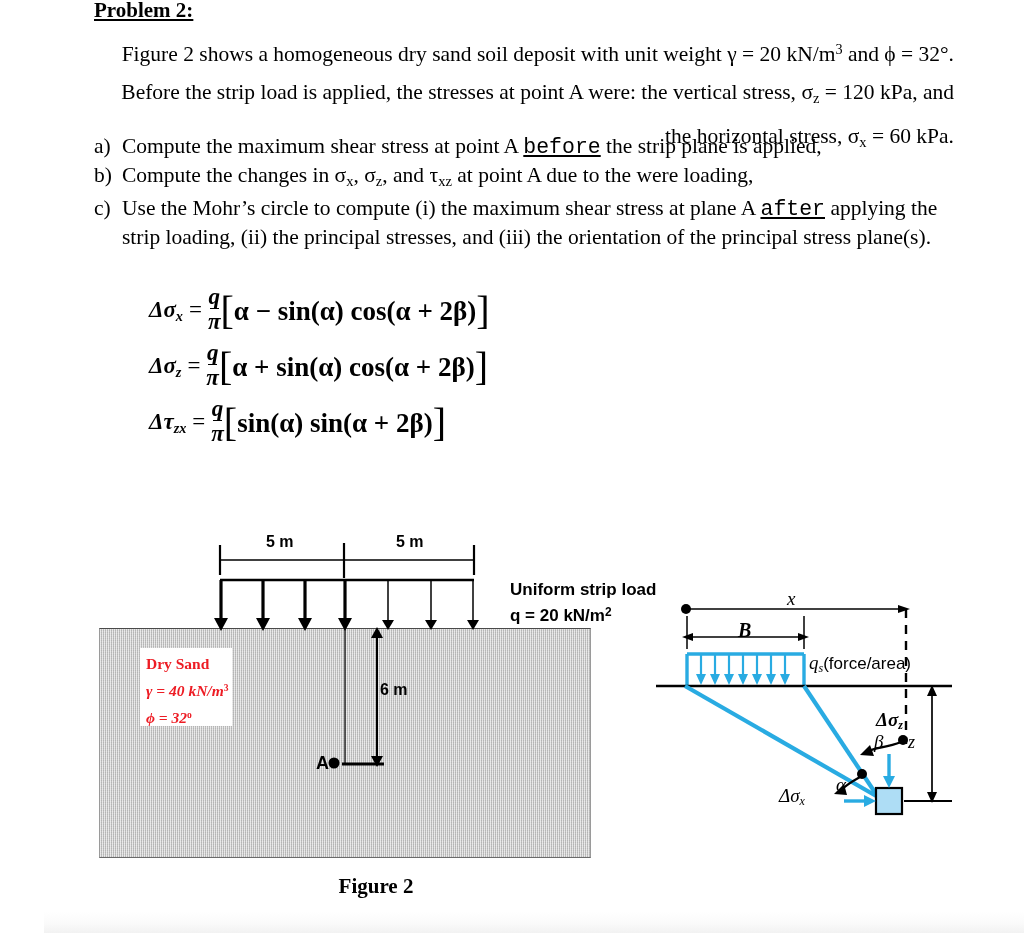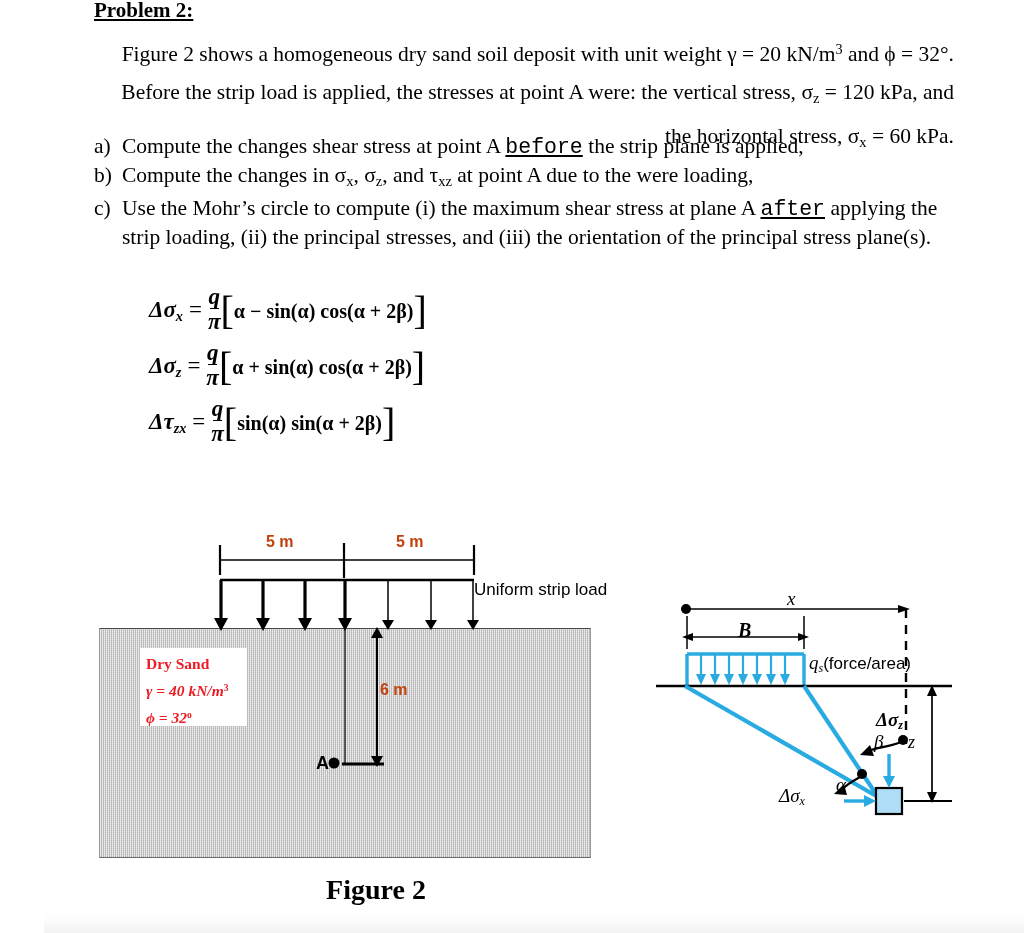--- a/index.html
+++ b/index.html
@@ -105,21 +105,21 @@
     font-size: 40px;
     font-weight: normal;
     line-height: 30px;
     position: relative;
     top: -1px;
   }
   .inner {
     display: inline-block;
     vertical-align: middle;
     font-weight: bold;
-    font-size: 20px;
+    font-size: 27px;
   }
 
   
   .fig-left { position: absolute; left: 0; top: 0; }
 
   .soil {
     position: absolute;
     left: 55px; top: 628px;
     width: 492px; height: 230px;
     background-color: #c9c9c9;
@@ -132,68 +132,69 @@
         rgba(140,140,140,0.12) 1px, rgba(140,140,140,0.12) 2px);
     border-top: 1.5px solid #4a4a4a;
     border-left: 1px solid #9a9a9a;
     border-right: 1px solid #9a9a9a;
     border-bottom: 1.5px solid #6a6a6a;
     box-sizing: border-box;
   }
   .sand-box {
     position: absolute;
     left: 96px; top: 648px;
-    width: 107px; height: 78px;
+    width: 92px; height: 78px;
     background: #ffffff;
     color: #ED1C24;
     font-family: "Liberation Serif", serif;
     font-weight: bold;
     font-size: 15.5px;
     line-height: 24px;
     padding: 4px 0 0 6px;
     box-sizing: border-box;
   }
   .sand-box .ln { white-space: nowrap; }
   .sand-box sup { font-size: .62em; vertical-align: .5em; }
   .sand-box .it { font-style: italic; }
 
   .dim-label {
     position: absolute;
     font-family: "Liberation Sans", sans-serif;
     font-weight: bold;
     font-size: 16px;
-    color: #c2410c;
+    color: #000000;
     white-space: nowrap;
   }
   .strip-label {
     position: absolute;
     left: 430px; top: 578px;
     font-family: "Liberation Sans", sans-serif;
-    font-weight: normal;
+    font-weight: bold;
     font-size: 17px;
     line-height: 23px;
     white-space: nowrap;
+    padding-left: 36px;
   }
   .strip-label sup { font-size: .7em; vertical-align: .45em; }
 
   .ptA-label {
     position: absolute;
     left: 272px; top: 753px;
     font-family: "Liberation Sans", sans-serif;
     font-weight: bold;
     font-size: 18px;
   }
   .figcap {
     position: absolute;
     left: 0; top: 874px;
     width: 600px;
     text-align: center;
     font-family: "Liberation Serif", serif;
     font-weight: bold;
-    font-size: 28px;
+    font-size: 21px;
     padding-left: 32px;
   }
 
   
   .fig-right {
     position: absolute;
     left: 610px; top: 592px;
     width: 300px; height: 270px;
   }
   .fig-right svg { display: block; }
@@ -205,21 +206,21 @@
 
   <div class="problem-title">Problem 2:</div>
 
   <div class="intro">
     <span>Figure 2 shows a homogeneous dry sand soil deposit with unit weight </span><span>γ</span><span> = 20 kN/m</span><sup>3</sup><span> and </span><span>ϕ</span><span> = 32°. Before the strip load is applied, the stresses at point A were: the vertical stress, </span><span>σ</span><sub>z</sub><span> = 120 kPa, and the horizontal stress, </span><span>σ</span><sub>x</sub><span> = 60 kPa.</span>
   </div>
 
   <div class="list">
 
     <div class="li">
-      <span class="marker">a)</span><span>Compute the changes shear stress at point A </span><u class="u">before</u><span> the strip plane is applied,</span>
+      <span class="marker">a)</span><span>Compute the maximum shear stress at point A </span><u class="u">before</u><span> the strip plane is applied,</span>
     </div>
 
     <div class="li">
       <span class="marker">b)</span><span>Compute the changes in  </span><span>σ<sub>x</sub>, σ<sub>z</sub>, and τ<sub>xz</sub></span><span> at point A due to the were loading,</span>
     </div>
 
     <div class="li">
       <span class="marker">c)</span><span>Use the Mohr’s circle to compute (i) the maximum shear stress at plane A </span><u class="u">after</u><span> applying the strip loading, (ii) the principal stresses, and (iii) the orientation of the principal stress plane(s).</span>
     </div>
 
@@ -291,20 +292,21 @@
       <div class="ln"><span class="it">γ = 40 kN/m</span><sup>3</sup></div>
       <div class="ln"><span class="it">ϕ = 32</span><sup>o</sup></div>
     </div>
 
     <div class="dim-label" style="left:222px; top:533px;">5 m</div>
     <div class="dim-label" style="left:352px; top:533px;">5 m</div>
     <div class="dim-label" style="left:336px; top:681px;">6 m</div>
 
     <div class="strip-label">
       <div>Uniform strip load</div>
+      <div><span>q = 20 kN/m</span><sup>2</sup></div>
     </div>
 
     <div class="ptA-label">A</div>
 
     <div class="figcap">Figure 2</div>
   </div>
 
   <div class="fig-right">
     <svg width="300" height="270" viewBox="0 0 300 270">
 

